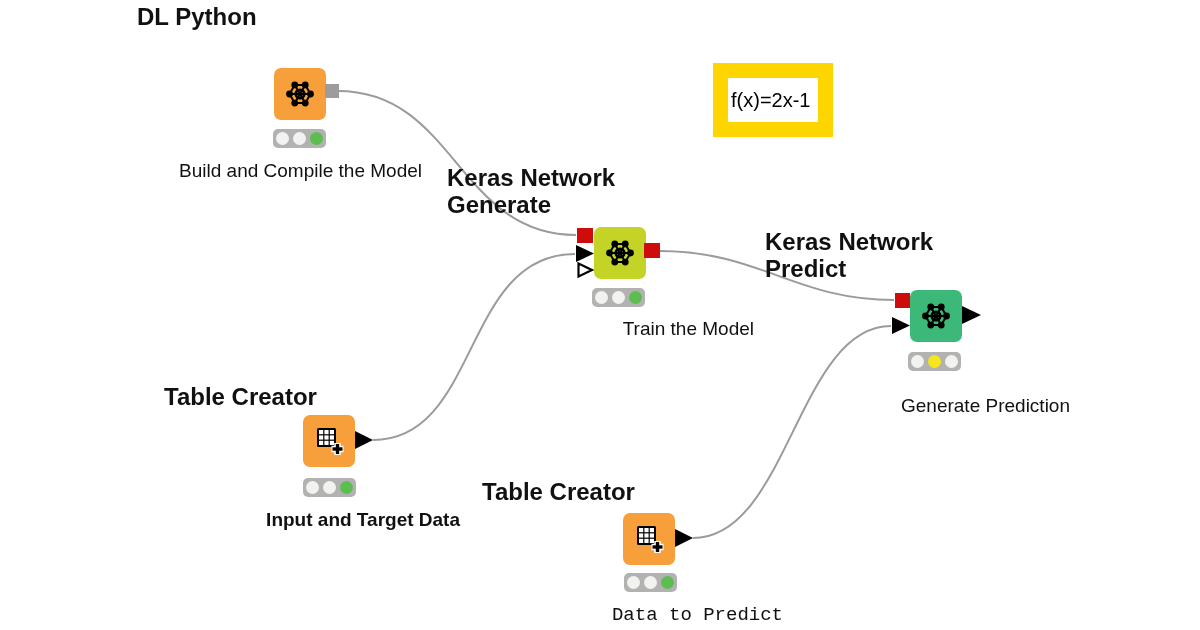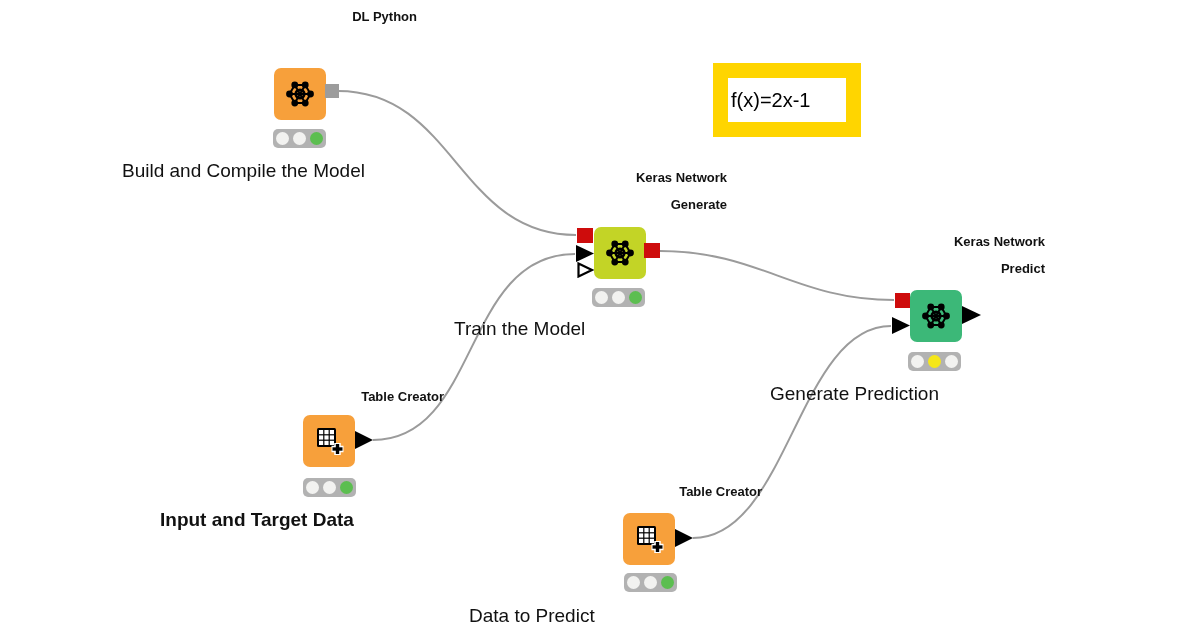--- a/index.html
+++ b/index.html
@@ -13,30 +13,30 @@
     color: #111111;
   }
   #wires {
     position: absolute; left: 0; top: 0; z-index: 1;
   }
   .wire { fill: none; stroke-width: 2px; }
   .node-group { position: absolute; z-index: 2; }
   .node-title {
     position: absolute; z-index: 3;
     width: 280px;
-    text-align: right;
-    font-size: 13px; font-weight: 700;
+    text-align: left;
+    font-size: 24px; font-weight: 700;
     line-height: 27px;
     color: #111111;
     white-space: nowrap;
   }
   .node-caption {
     position: absolute; z-index: 3;
     width: 300px;
-    text-align: left;
+    text-align: right;
     font-size: 19px; font-weight: 400;
     line-height: 23px;
     color: #111111;
     white-space: nowrap;
   }
   .node-body {
     position: absolute; z-index: 2;
     width: 52px; height: 52px;
     border-radius: 7px;
     display: flex; align-items: center; justify-content: center;
@@ -52,21 +52,21 @@
     display: flex; align-items: center; justify-content: center;
     gap: 4px;
   }
   .light {
     width: 13px; height: 13px;
     border-radius: 50%;
   }
   .annotation {
     position: absolute; z-index: 2;
     left: 713px; top: 63px;
-    width: 148px; height: 74px;
+    width: 120px; height: 74px;
     border: 15px solid #FFD500;
     background: #ffffff;
     display: flex; align-items: center;
   }
   .annotation-text {
     font-size: 20px;
     padding-left: 3px;
     color: #000000;
     white-space: nowrap;
   }
@@ -204,21 +204,21 @@
     <svg width="19" height="18" viewBox="0 0 19 18">
         <polygon points="0,0 0,18 19,9" fill="#000"></polygon>
       </svg>
   </div>
 </div>
 <div class="traffic-bar" style="left: 908px; top: 352px; background-color: rgb(178, 178, 178);">
   <span class="light" style="background-color: rgb(242, 242, 240);"></span>
   <span class="light" style="background-color: rgb(245, 231, 26);"></span>
   <span class="light" style="background-color: rgb(242, 242, 240);"></span>
 </div>
-<div class="node-caption" style="left:770px; top:382px;">Generate Prediction</div>
+<div class="node-caption" style="left:770px; top:394px;">Generate Prediction</div>
 
 <div class="node-title" style="left:164px; top:383px;">
   <div>Table Creator</div>
 </div>
 <div class="node-group" style="left:303px; top:415px;">
   <div class="node-body" style="background-color: rgb(247, 160, 59);">
     <svg class="node-icon" width="34" height="34" viewBox="0 0 34 34">
       <rect x="5" y="4" width="19" height="19" rx="1.5" fill="#000"></rect>
       <g fill="#fff">
         <rect x="7" y="6" width="4.2" height="4.2"></rect>
@@ -286,13 +286,13 @@
     <svg width="18" height="18" viewBox="0 0 18 18">
         <polygon points="0,0 0,18 18,9" fill="#000"></polygon>
       </svg>
   </div>
 </div>
 <div class="traffic-bar" style="left: 624px; top: 573px; background-color: rgb(178, 178, 178);">
   <span class="light" style="background-color: rgb(242, 242, 240);"></span>
   <span class="light" style="background-color: rgb(242, 242, 240);"></span>
   <span class="light" style="background-color: rgb(92, 190, 80);"></span>
 </div>
-<div class="node-caption" style="left:469px; top:604px;">Data to Predict</div>
+<div class="node-caption" style="left:483px; top:604px;font-family:Liberation Mono, monospace;">Data to Predict</div>
 
 </body></html>

